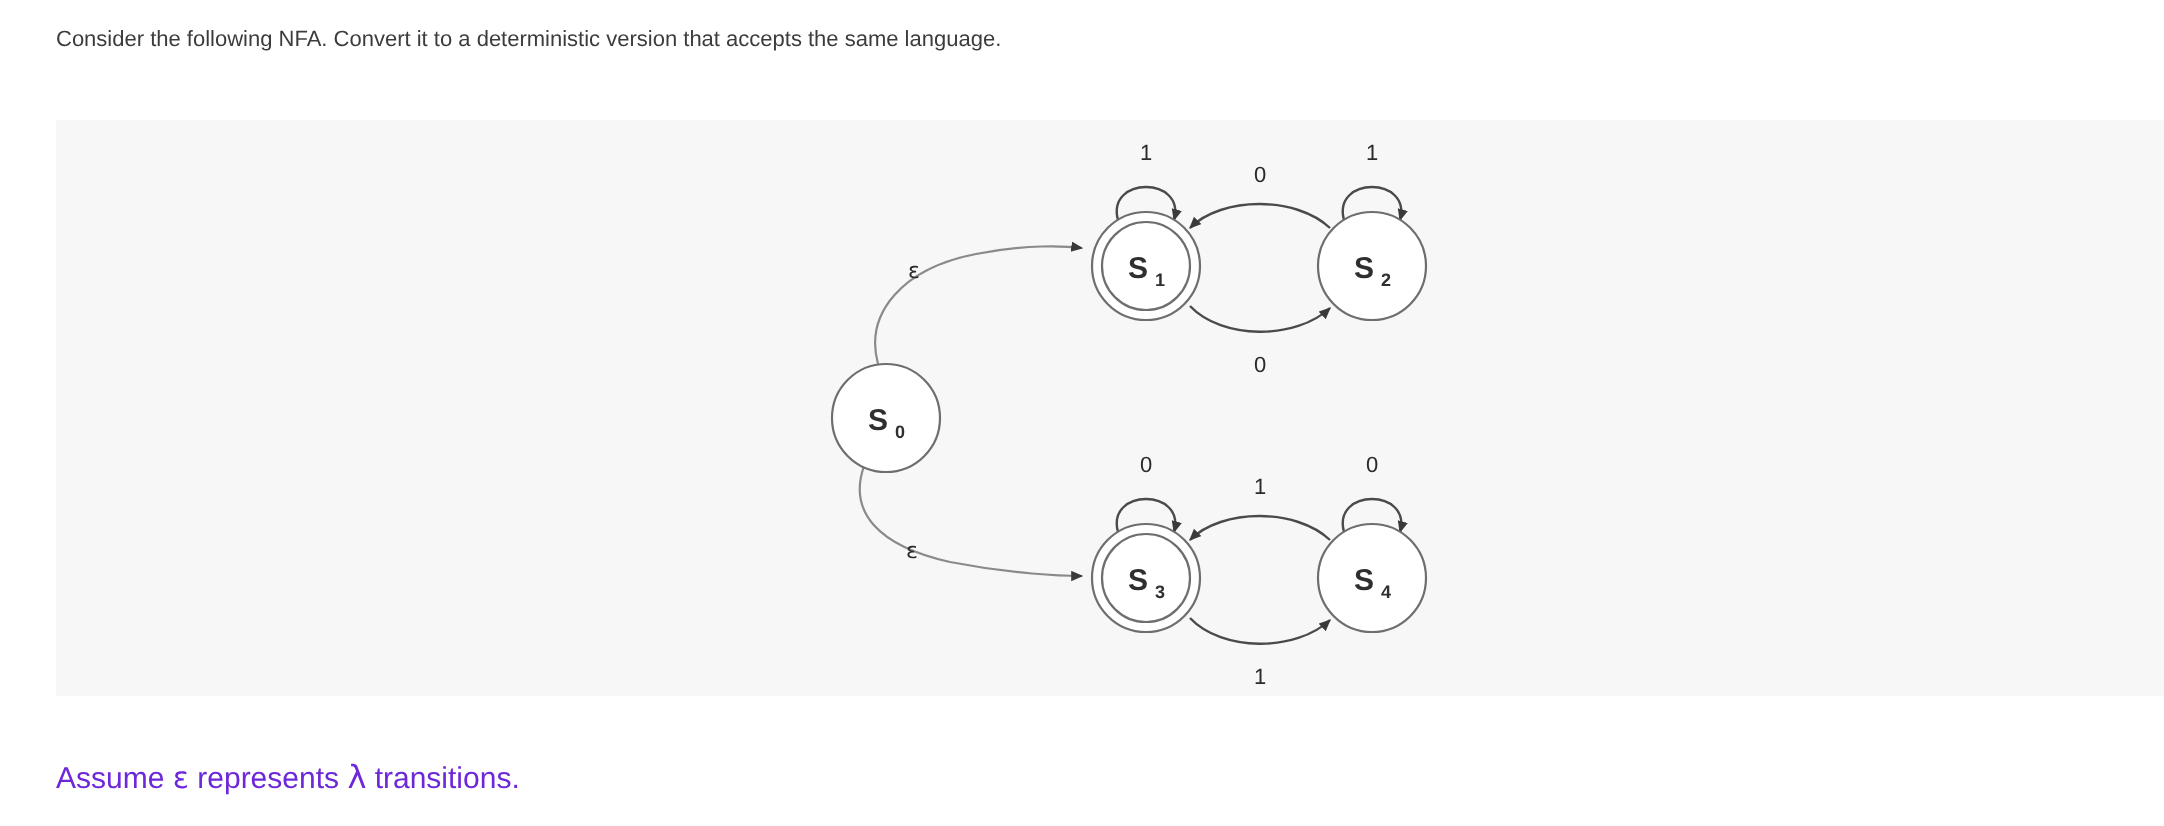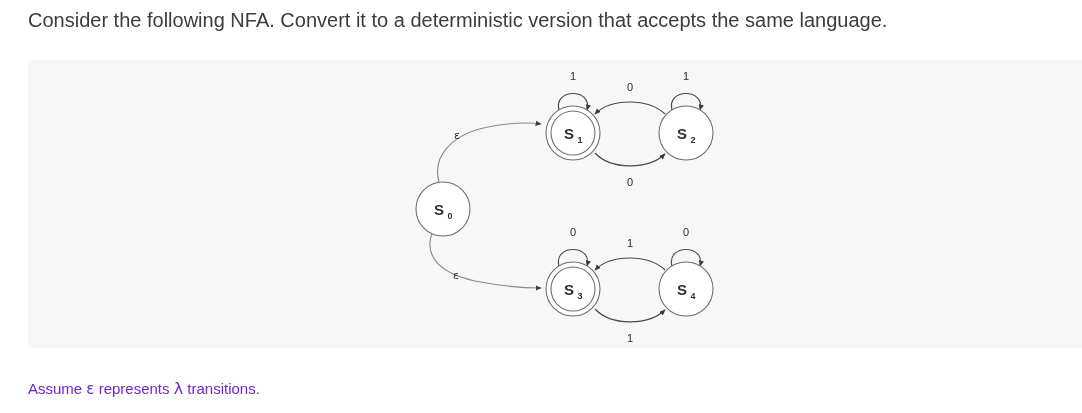--- a/index.html
+++ b/index.html
@@ -12,21 +12,21 @@
     height: 413px;
     position: relative;
     font-family: "Liberation Sans", sans-serif;
     color: #3b3b3b;
     overflow: hidden;
   }
   #prompt-text {
     position: absolute;
     left: 28px;
     top: 10px;
-    font-size: 20px;
+    font-size: 11px;
     line-height: 20px;
     color: #3c3c3c;
     white-space: nowrap;
   }
   #diagram-panel {
     position: absolute;
     left: 28px;
     top: 60px;
     width: 1054px;
     height: 288px;

